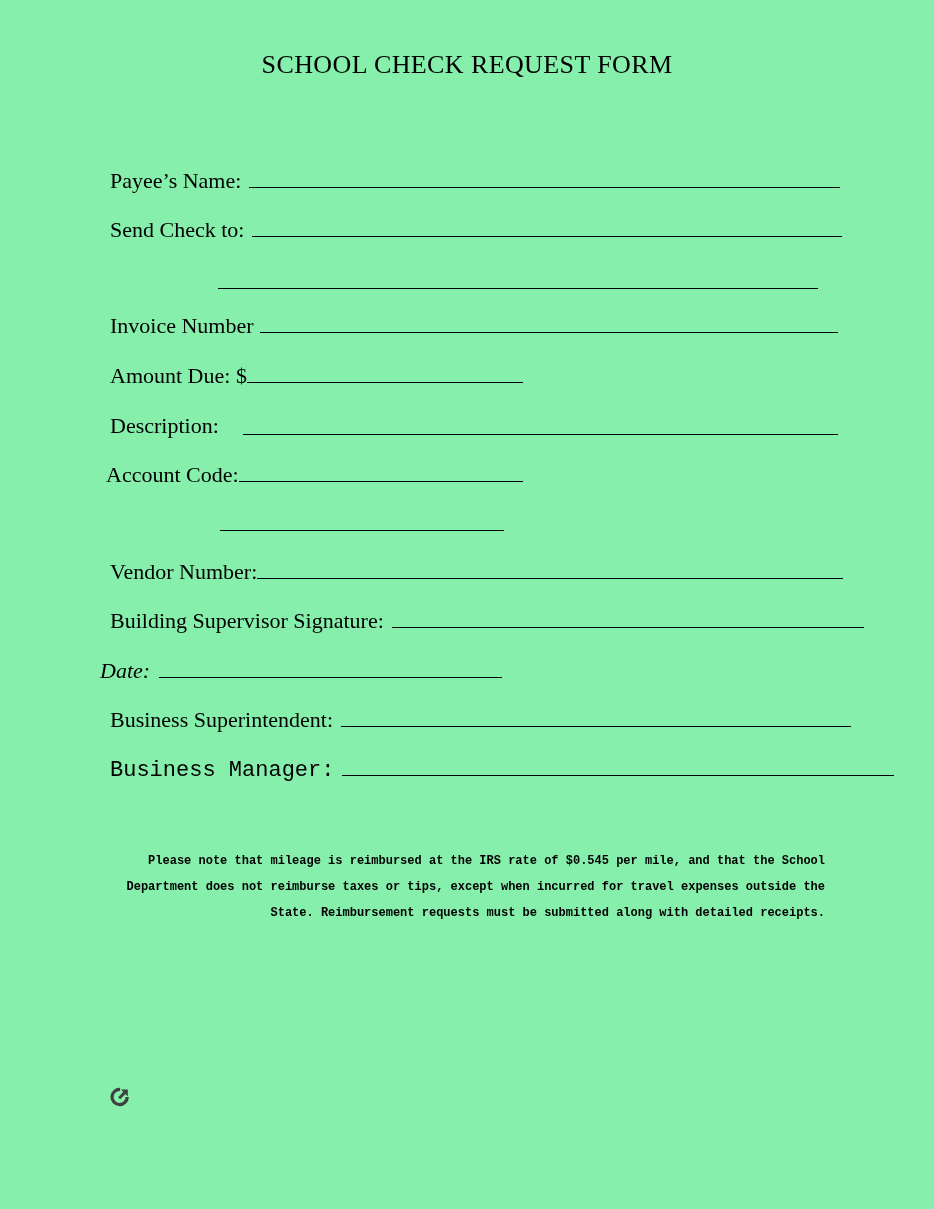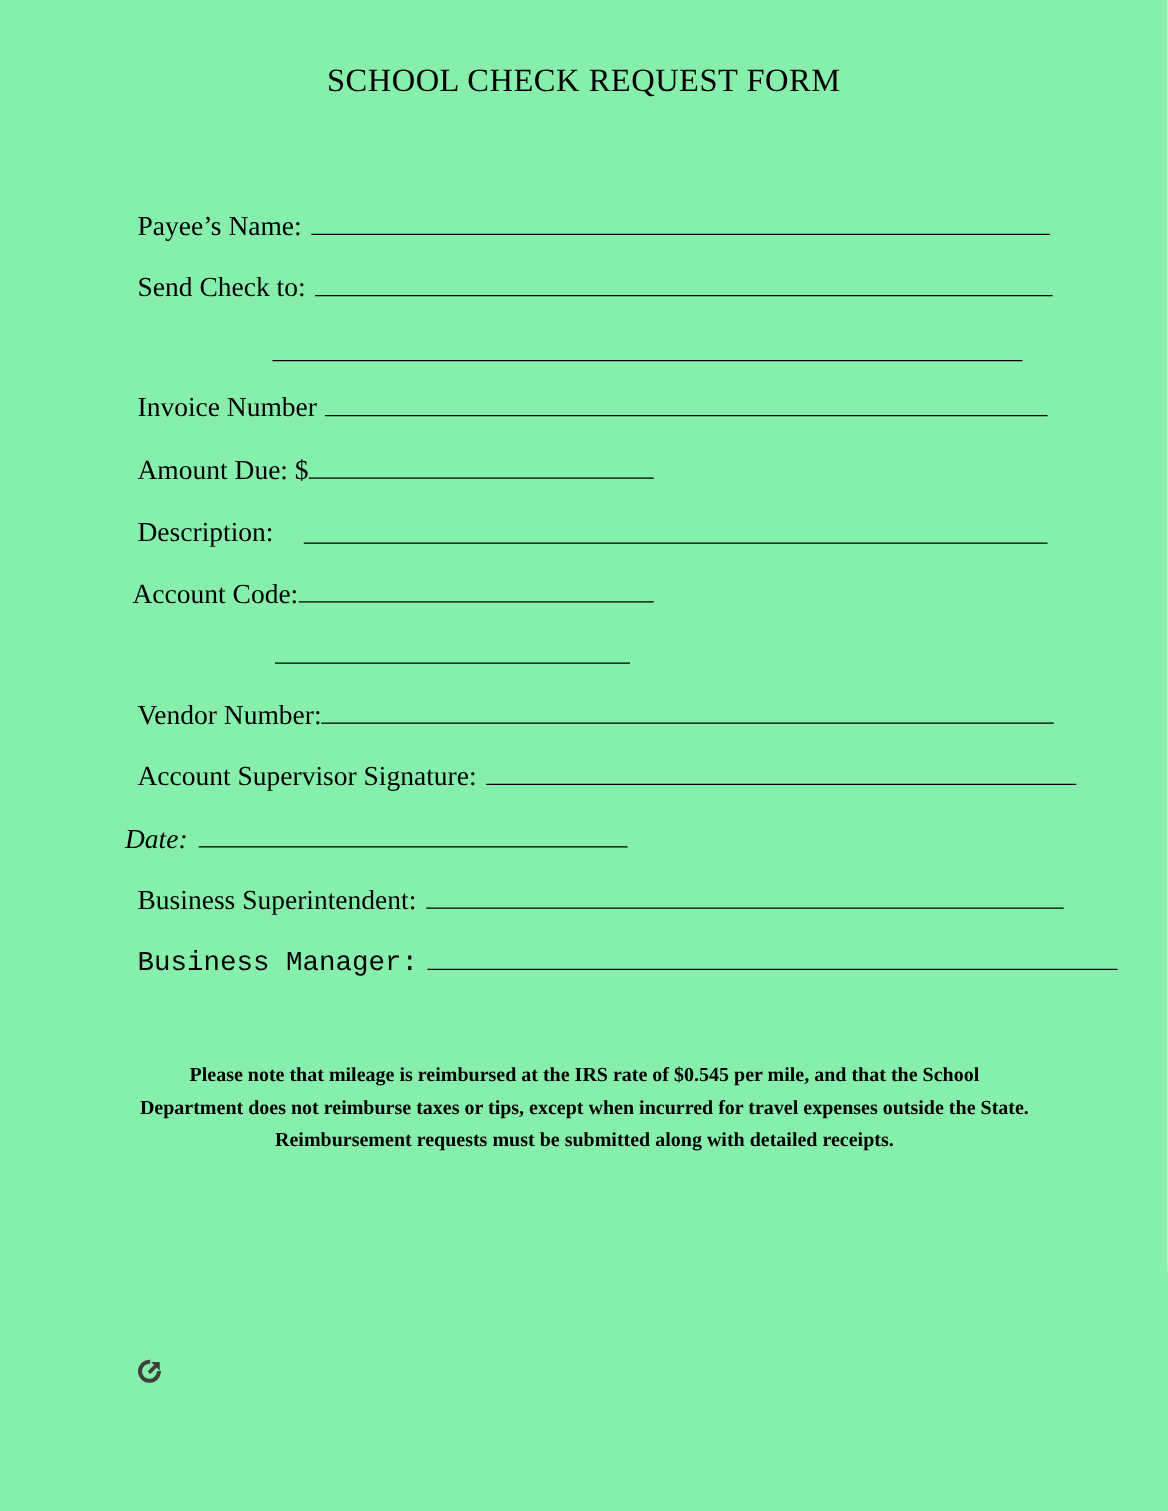--- a/index.html
+++ b/index.html
@@ -69,24 +69,25 @@
 
   .cont-rule {
     display: block;
     border-bottom: 1.6px solid #000000;
     height: 0;
   }
 
   
   .note-block {
     position: absolute;
-    font-size: 16px;
+    font-size: 12px;
     font-weight: bold;
     line-height: 26px;
-    text-align: center;
+    text-align: right;
+    font-family: Liberation Mono, monospace;
   }
   .note-primary {
     left: 110px;
     top: 848px;
     width: 715px;
   }
   .note-secondary {
     left: 110px;
     top: 971px;
     width: 715px;
@@ -149,21 +150,21 @@
     <div class="cont-row" style="left:220px; top:530px; width:284px;">
       <span class="cont-rule"></span>
     </div>
 
     <div class="field-row" style="left:110px; top:561px;">
       <span class="field-label">Vendor Number:</span>
       <span class="field-rule" style="width:586px; margin-left:0px;"></span>
     </div>
 
     <div class="field-row" style="left:110px; top:610px;">
-      <span class="field-label">Account Supervisor Signature:</span>
+      <span class="field-label">Building Supervisor Signature:</span>
       <span class="field-rule" style="width:472px; margin-left:8px;"></span>
     </div>
 
     <div class="field-row" style="left:100px; top:660px;font-style:italic;">
       <span class="field-label">Date:</span>
       <span class="field-rule" style="width:343px; margin-left:9px;"></span>
     </div>
 
     <div class="field-row" style="left:110px; top:709px;">
       <span class="field-label">Business Superintendent:</span>

